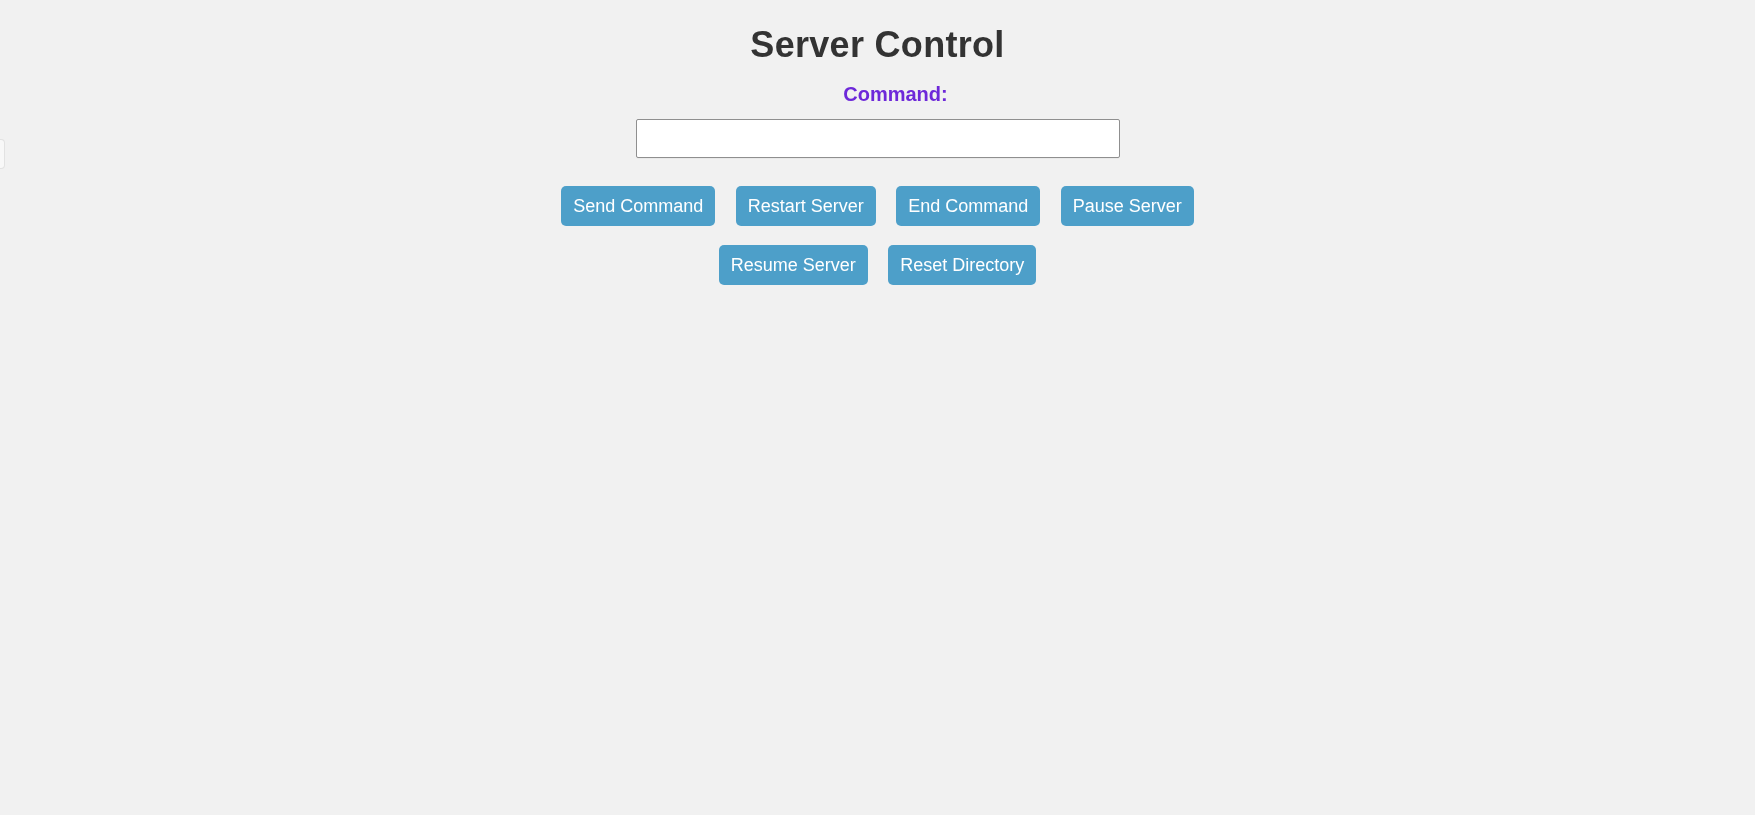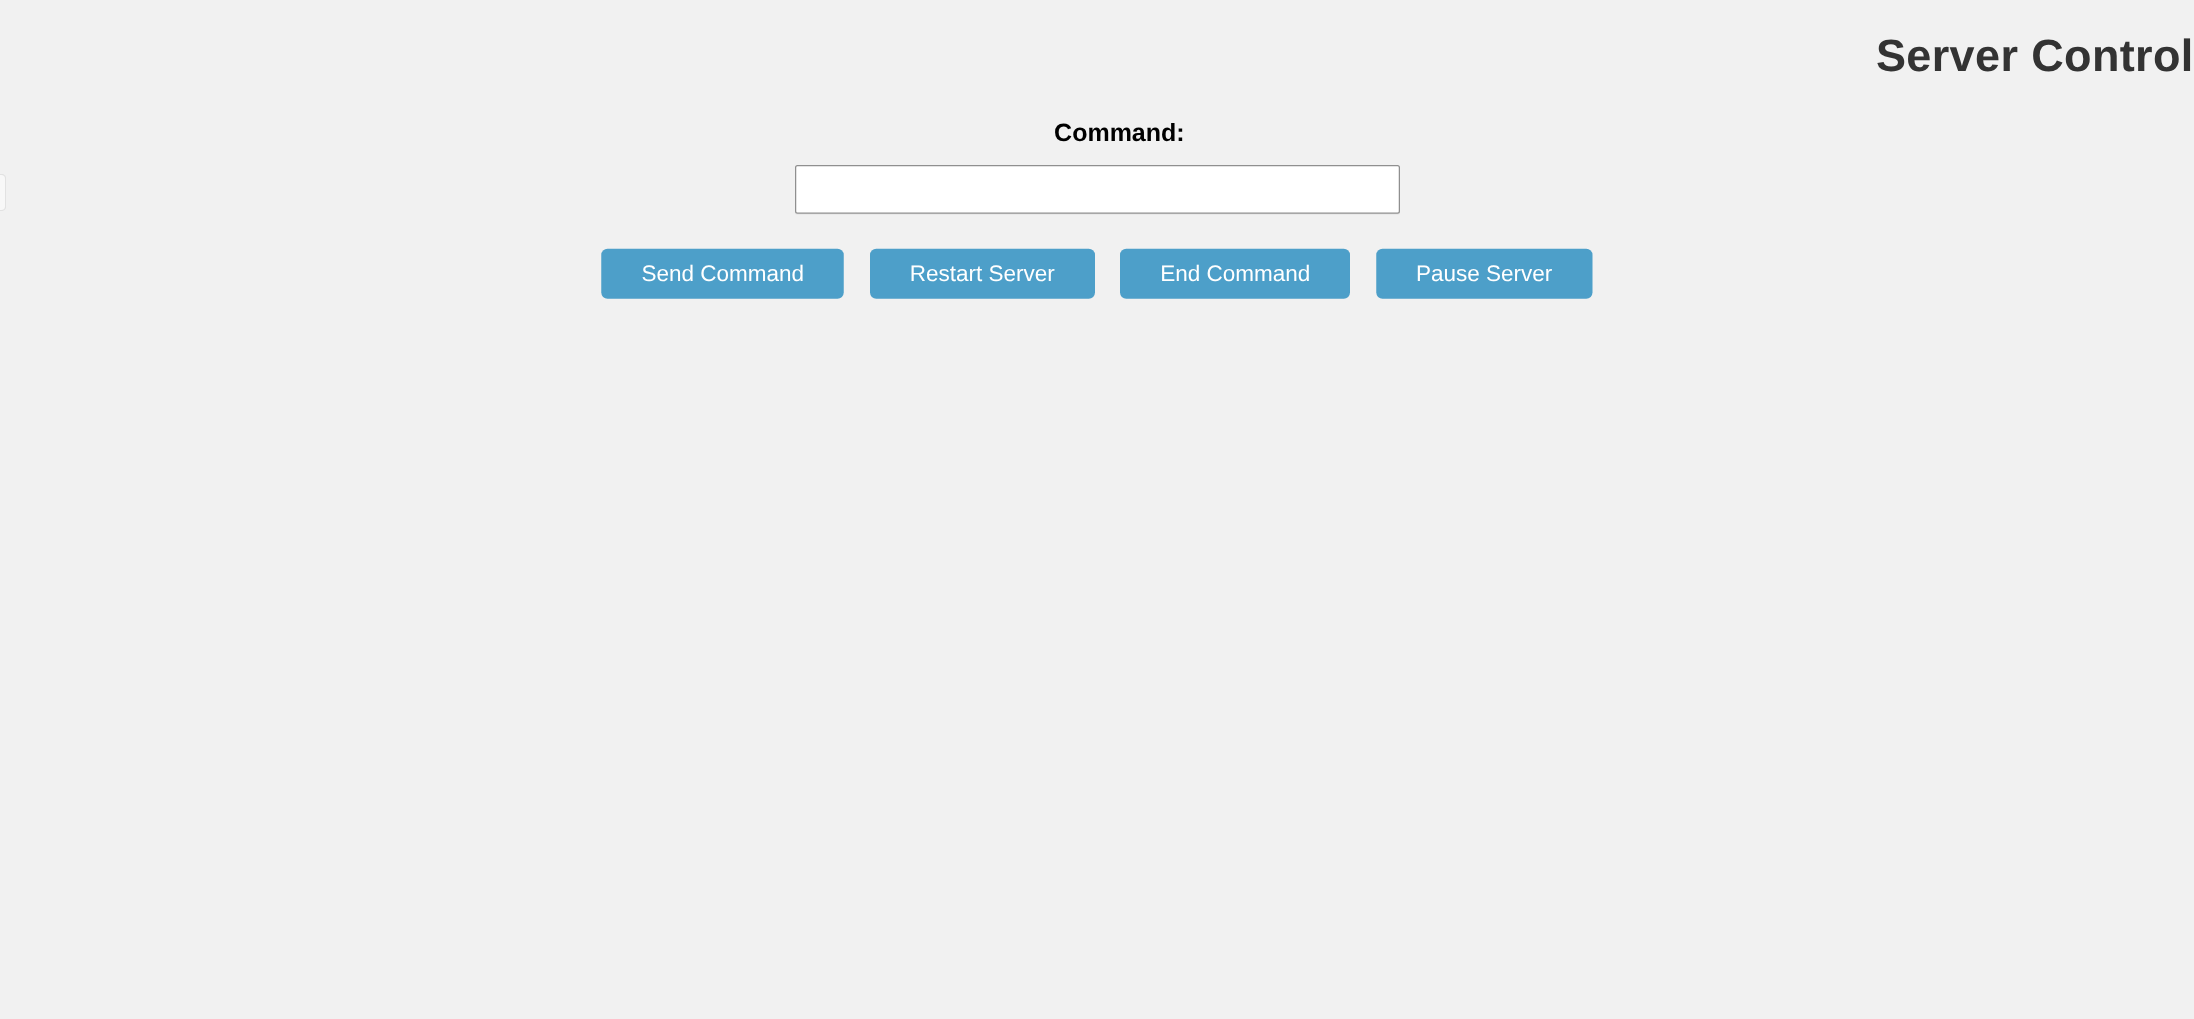--- a/index.html
+++ b/index.html
@@ -14,33 +14,33 @@
     min-height: 815px;
     position: relative;
     overflow: hidden;
   }
   .page {
     width: 100%;
     padding-top: 24px;
   }
   .page-title {
     margin: 0;
-    text-align: right;
+    text-align: center;
     font-size: 36px;
     line-height: 1.15;
     font-weight: 700;
     color: #333333;
     letter-spacing: 0.3px;
   }
   .command-label {
-    margin-top: 31px;
+    margin-top: 18px;
     text-align: center;
     font-size: 20px;
     font-weight: 700;
-    color: #000000;
+    color: #6d28d9;
     padding-left: 36px;
   }
   .input-row {
     margin-top: 13px;
     text-align: center;
   }
   .command-input {
     width: 484px;
     height: 39px;
     border: 1px solid #8f8f8f;
@@ -59,21 +59,21 @@
   .btn-row.second { margin-top: 19px; }
   .btn {
     display: inline-block;
     background: #4d9fc9;
     color: #ffffff;
     border: none;
     border-radius: 5px;
     font-family: "Liberation Sans", "DejaVu Sans", sans-serif;
     font-size: 18px;
     line-height: 20px;
-    padding: 10px 32px;
+    padding: 10px 12px;
     margin: 0 8px;
     cursor: pointer;
     text-align: right;
   }
   .left-handle {
     position: absolute;
     left: 0;
     top: 139px;
     width: 5px;
     height: 30px;
@@ -98,14 +98,18 @@
     <input type="text" class="command-input" value="" style="">
   </div>
 
   <div class="btn-row first">
     <button class="btn">Send Command</button>
     <button class="btn">Restart Server</button>
     <button class="btn">End Command</button>
     <button class="btn">Pause Server</button>
   </div>
 
+  <div class="btn-row second">
+    <button class="btn">Resume Server</button>
+    <button class="btn">Reset Directory</button>
+  </div>
 
 </div>
 
 </body></html>

